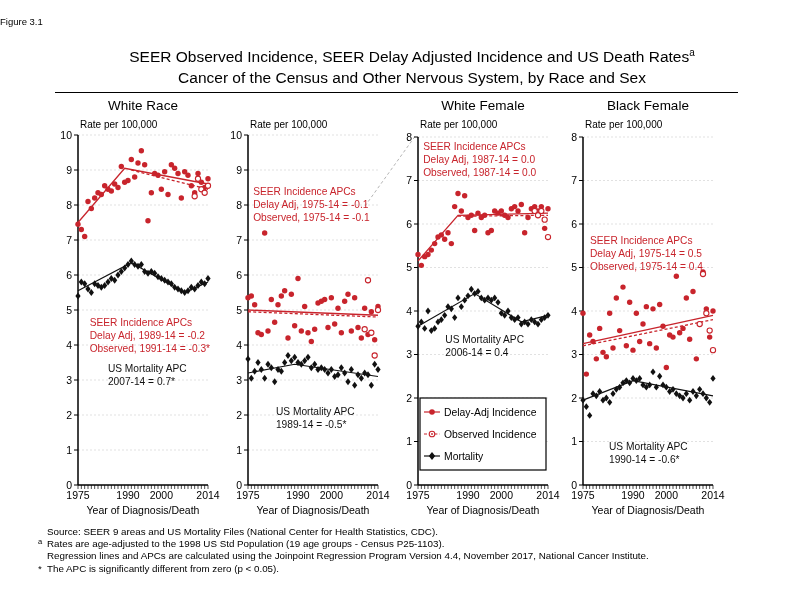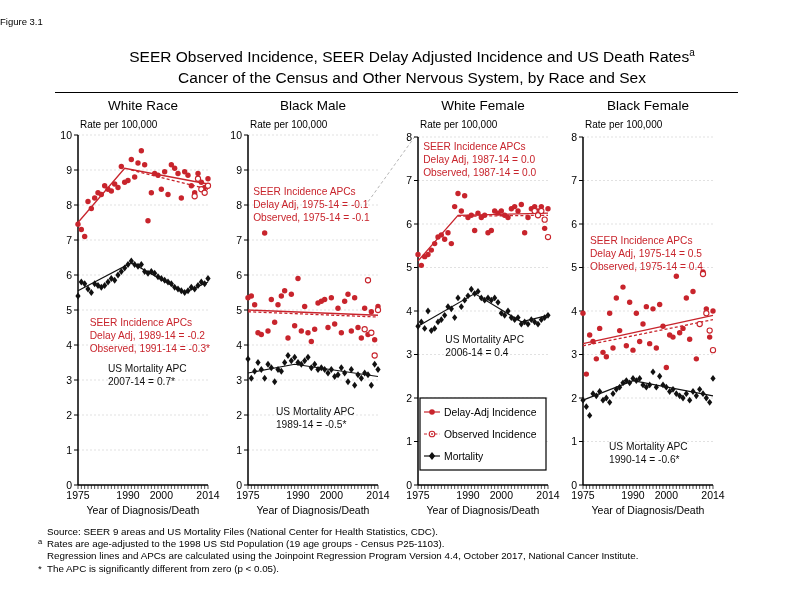--- a/index.html
+++ b/index.html
@@ -216,21 +216,20 @@
           <path d="M154 159.1 L156.6 162.5 L154 165.9 L151.4 162.5 Z" fill="#111111"></path>
         </g>
         <text x="35.7" y="209.95000000000002" font-size="10.2" fill="#C8242C">SEER Incidence APCs</text>
         <text x="35.7" y="222.95000000000002" font-size="10.2" fill="#C8242C">Delay Adj, 1989-14 = -0.2</text>
         <text x="35.7" y="235.95000000000002" font-size="10.2" fill="#C8242C">Observed, 1991-14 = -0.3*</text>
         <text x="53.900000000000006" y="256.15" font-size="10.2" fill="#111111">US Mortality APC</text>
         <text x="53.900000000000006" y="269.15" font-size="10.2" fill="#111111">2007-14 = 0.7*</text>
       </svg>
   </div>
   <div class="panel abs" style="left:224px">
-    <div class="panel-title">Black Male</div>
     <svg width="168" height="410">
         <line x1="24" x2="154" y1="334" y2="334" stroke="#d9d9d9" stroke-width="0.8" stroke-dasharray="2 2"></line>
         <line x1="24" x2="154" y1="299" y2="299" stroke="#d9d9d9" stroke-width="0.8" stroke-dasharray="2 2"></line>
         <line x1="24" x2="154" y1="264" y2="264" stroke="#d9d9d9" stroke-width="0.8" stroke-dasharray="2 2"></line>
         <line x1="24" x2="154" y1="229" y2="229" stroke="#d9d9d9" stroke-width="0.8" stroke-dasharray="2 2"></line>
         <line x1="24" x2="154" y1="194" y2="194" stroke="#d9d9d9" stroke-width="0.8" stroke-dasharray="2 2"></line>
         <line x1="24" x2="154" y1="159" y2="159" stroke="#d9d9d9" stroke-width="0.8" stroke-dasharray="2 2"></line>
         <line x1="24" x2="154" y1="124" y2="124" stroke="#d9d9d9" stroke-width="0.8" stroke-dasharray="2 2"></line>
         <line x1="24" x2="154" y1="89" y2="89" stroke="#d9d9d9" stroke-width="0.8" stroke-dasharray="2 2"></line>
         <line x1="24" x2="154" y1="54" y2="54" stroke="#d9d9d9" stroke-width="0.8" stroke-dasharray="2 2"></line>
@@ -772,17 +771,17 @@
         <text x="31.02" y="140.96499999999997" font-size="10.2" fill="#C8242C">Delay Adj, 1975-14 = 0.5</text>
         <text x="31.02" y="153.96499999999997" font-size="10.2" fill="#C8242C">Observed, 1975-14 = 0.4</text>
         <text x="50" y="334.155" font-size="10.2" fill="#111111">US Mortality APC</text>
         <text x="50" y="347.155" font-size="10.2" fill="#111111">1990-14 = -0.6*</text>
       </svg>
   </div>
 
   <div id="footnotes" class="abs">
     <div class="fn-line"><span class="fn-text">Source: SEER 9 areas and US Mortality Files (National Center for Health Statistics, CDC).</span></div>
     <div class="fn-line"><span class="fn-marker fn-sup">a</span><span class="fn-text">Rates are age-adjusted to the 1998 US Std Population (19 age groups - Census P25-1103).</span></div>
-    <div class="fn-line"><span class="fn-text">Regression lines and APCs are calculated using the Joinpoint Regression Program Version 4.4, October 2017, National Cancer Institute.</span></div>
+    <div class="fn-line"><span class="fn-text">Regression lines and APCs are calculated using the Joinpoint Regression Program Version 4.4, November 2017, National Cancer Institute.</span></div>
     <div class="fn-line"><span class="fn-marker">*</span><span class="fn-text">The APC is significantly different from zero (p &lt; 0.05).</span></div>
   </div>
 
 </div>
 
 </body></html>

